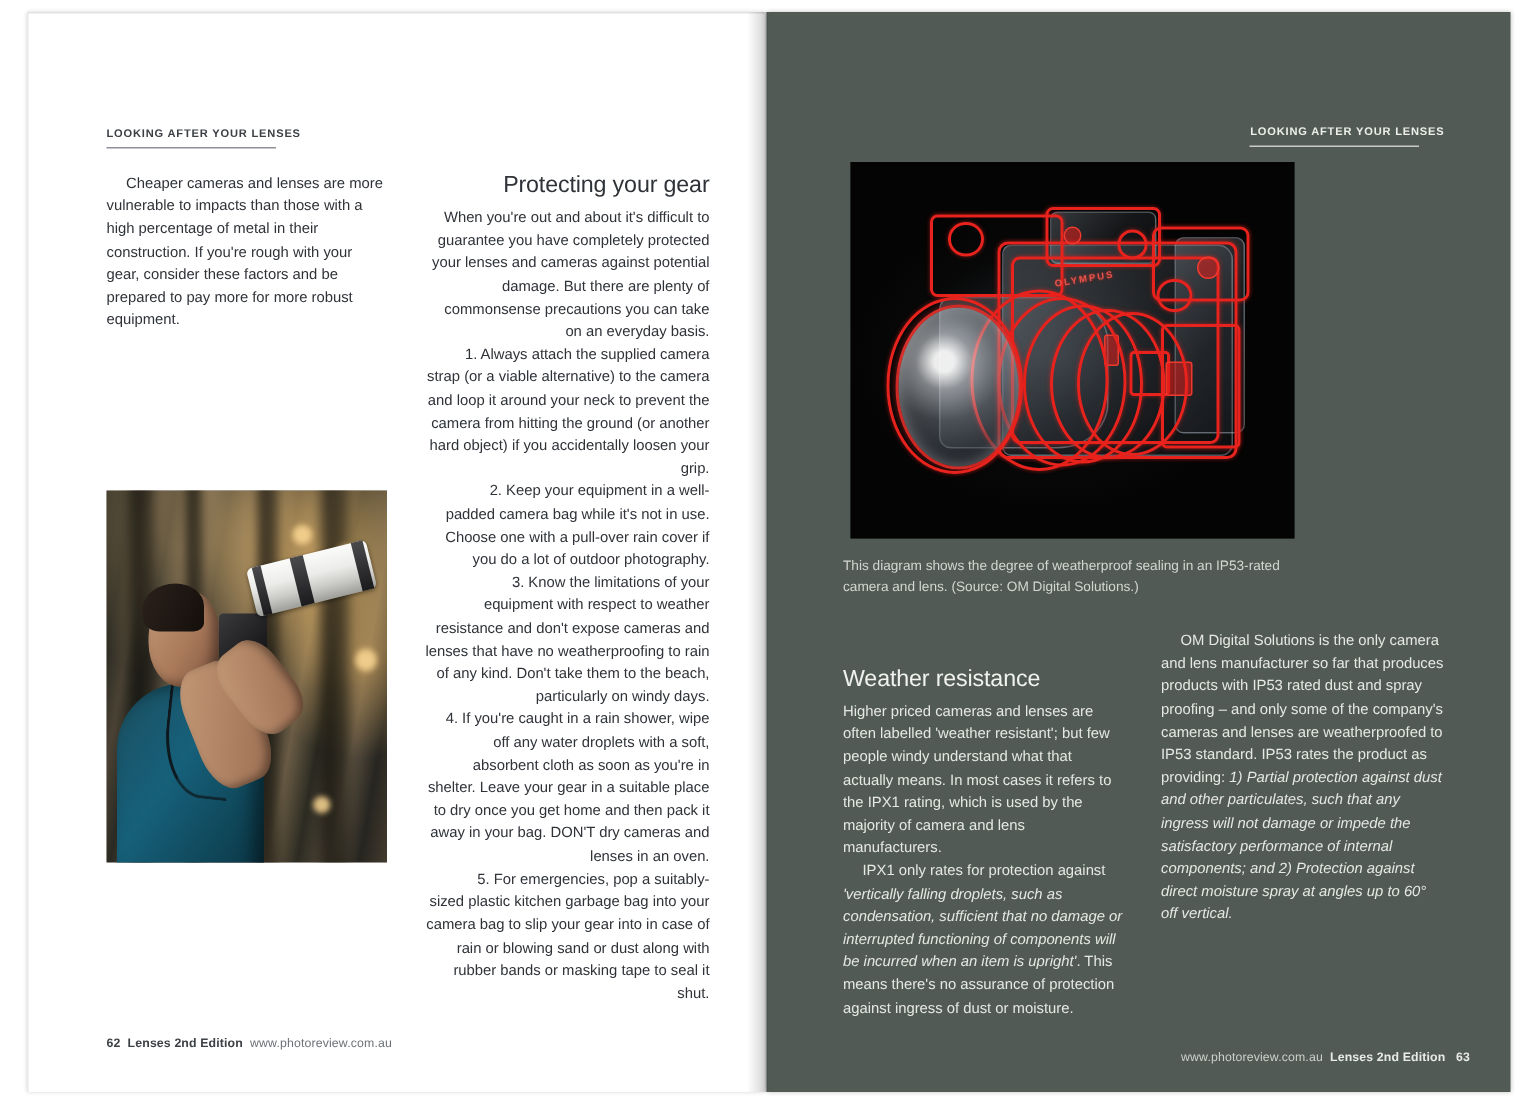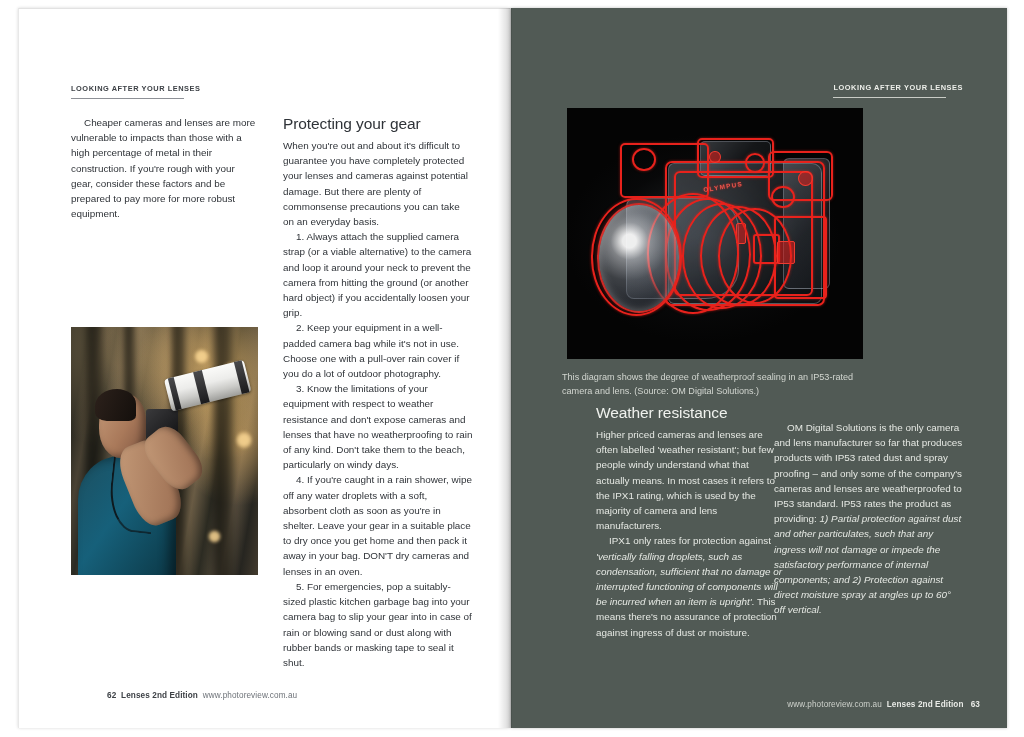--- a/index.html
+++ b/index.html
@@ -87,45 +87,44 @@
     font-weight: 400;
     letter-spacing: -0.1px;
     color: #2f3338;
   }
   h2.sec-dark { color: #f0f2ee; }
 
   .ital { font-style: italic; }
 
   
   #col-l1 { left: 52px; top: 106px; width: 186px; }
-  #col-l2 { left: 264px; top: 106px; width: 190px; }
-
-  
-  #col-r1 { left: 562px; top: 404px; width: 187px; margin-left: 34px; }
+  #col-l2 { left: 264px; top: 106px; width: 190px; text-align: right; }
+
+  
+  #col-r1 { left: 562px; top: 444px; width: 187px; }
   #col-r2 { left: 774px; top: 420px; width: 189px; }
 
   
   .caption {
     position: absolute;
     font-size: 9.1px;
     line-height: 14.2px;
     color: #6a6f74;
   }
   .caption-dark { color: #d2d6d0; }
   #cap-left { left: 52px; top: 574px; width: 192px; }
   #cap-right { left: 562px; top: 370px; width: 310px; }
 
   
   .footer {
     position: absolute;
     bottom: 28px;
     font-size: 8.2px;
     letter-spacing: 0.1px;
     white-space: nowrap;
-    margin-left: 36px;
   }
   .footer .bold { font-weight: 700; }
   .footer-left { left: 52px; color: #3d4146; }
   .footer-left .url { color: #6d7278; }
   .footer-right { right: 44px; color: #e8eae6; text-align: center; }
   .footer-right .url { color: #cdd1cb; }
 
   
   .photo {
     position: absolute;

